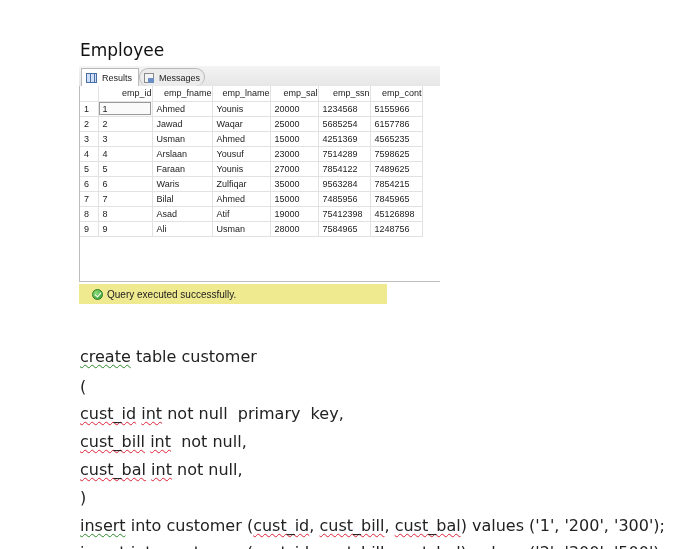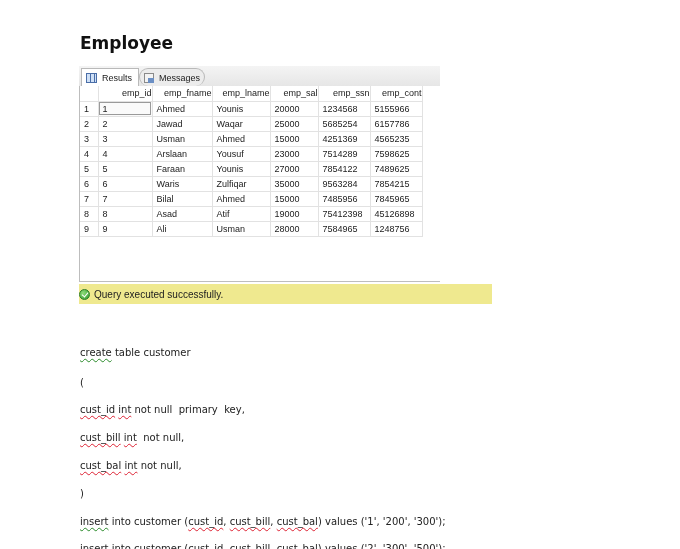--- a/index.html
+++ b/index.html
@@ -1,36 +1,36 @@
 <!DOCTYPE html>
 <html><head>
   <meta charset="utf-8">
   <style>
     html, body { margin: 0; padding: 0; background: #ffffff; }
     body { width: 680px; height: 549px; overflow: hidden; position: relative; font-family: "Liberation Sans", sans-serif; }
-    .heading { position: absolute; left: 80px; top: 33px; font-family: "DejaVu Sans", sans-serif; font-size: 17px; font-weight: bold; color: #111; letter-spacing: 0px; }
+    .heading { position: absolute; left: 80px; top: 40px; font-family: "DejaVu Sans", sans-serif; font-size: 17px; font-weight: normal; color: #111; letter-spacing: 0px; }
     .ssms { position: absolute; left: 79px; top: 66px; width: 361px; height: 240px; }
     .tabbar { position: absolute; left: 0; top: 0; width: 361px; height: 20px; background: linear-gradient(#f4f4f4, #e6e6e6); border-bottom: 1px solid #c8c8c8; }
     .tab { position: absolute; top: 2px; height: 18px; font-size: 9px; color: #222; display: flex; align-items: center; box-sizing: border-box; padding: 0 4px; border: 1px solid #b9b9b9; border-bottom: none; }
     .tab.results { left: 2px; width: 58px; background: #fff; }
     .tab.messages { left: 60px; width: 66px; background: #ececec; border-radius: 9px; }
     .tab .ico { width: 11px; height: 10px; margin-right: 5px; display: inline-block; position: relative; }
     .grid-ico { border: 1px solid #4a6ea8; background: repeating-linear-gradient(90deg, #cfe0f6 0 3px, #4a6ea8 3px 4px); box-sizing: border-box; }
     .msg-ico { background: #f3f3f3; border: 1px solid #8a8a8a; box-sizing: border-box; }
     .msg-ico:after { content: ""; position: absolute; left: 3px; top: 4px; width: 6px; height: 5px; background: #6b8fc4; }
     .gridwrap { position: absolute; left: 0; top: 20px; width: 361px; height: 196px; background: #fff; border-left: 1px solid #bdbdbd; border-bottom: 1px solid #bdbdbd; box-sizing: border-box; }
     table { border-collapse: collapse; font-size: 9px; color: #222; position: absolute; left: 0; top: 0; }
     th, td { height: 15px; padding: 0 0 0 4px; text-align: left; font-weight: normal; border-right: 1px solid #e2e2e2; border-bottom: 1px solid #e2e2e2; white-space: nowrap; box-sizing: border-box; }
     th { color: #222; text-align: right; }
     td.rownum { color: #222; }
     td.sel { outline: 1px solid #9a9a9a; outline-offset: -2px; background: #fafafa; }
-    .status { position: absolute; left: 0; top: 218px; width: 413px; height: 20px; background: #f0e68c; background: #efe98f; display: flex; align-items: center; font-size: 10px; color: #222; box-sizing: border-box; padding-left: 0; }
+    .status { position: absolute; left: 0; top: 218px; width: 308px; height: 20px; background: #f0e68c; background: #efe98f; display: flex; align-items: center; font-size: 10px; color: #222; box-sizing: border-box; padding-left: 13px; }
     .check { width: 11px; height: 11px; border-radius: 50%; background: radial-gradient(circle at 35% 35%, #8fdc7a, #2f9a2a); margin-right: 4px; position: relative; border: 1px solid #2c7b28; box-sizing: border-box; }
     .check:after { content: ""; position: absolute; left: 3px; top: 1px; width: 3px; height: 5px; border: solid #fff; border-width: 0 1.5px 1.5px 0; transform: rotate(40deg); }
-    .code { position: absolute; left: 80px; font-family: "DejaVu Sans", sans-serif; font-size: 10px; color: #222; white-space: pre; }
+    .code { position: absolute; left: 80px; font-family: "DejaVu Sans", sans-serif; font-size: 16px; color: #222; white-space: pre; }
     .sq-red { text-decoration: underline wavy #d23; text-decoration-thickness: 1px; text-underline-offset: 2px; }
     .sq-green { text-decoration: underline wavy #2a8a2a; text-decoration-thickness: 1px; text-underline-offset: 2px; }
   </style>
 </head>
 <body>
 
 <div class="heading">Employee</div>
 
 <div class="ssms">
   <div class="tabbar">

